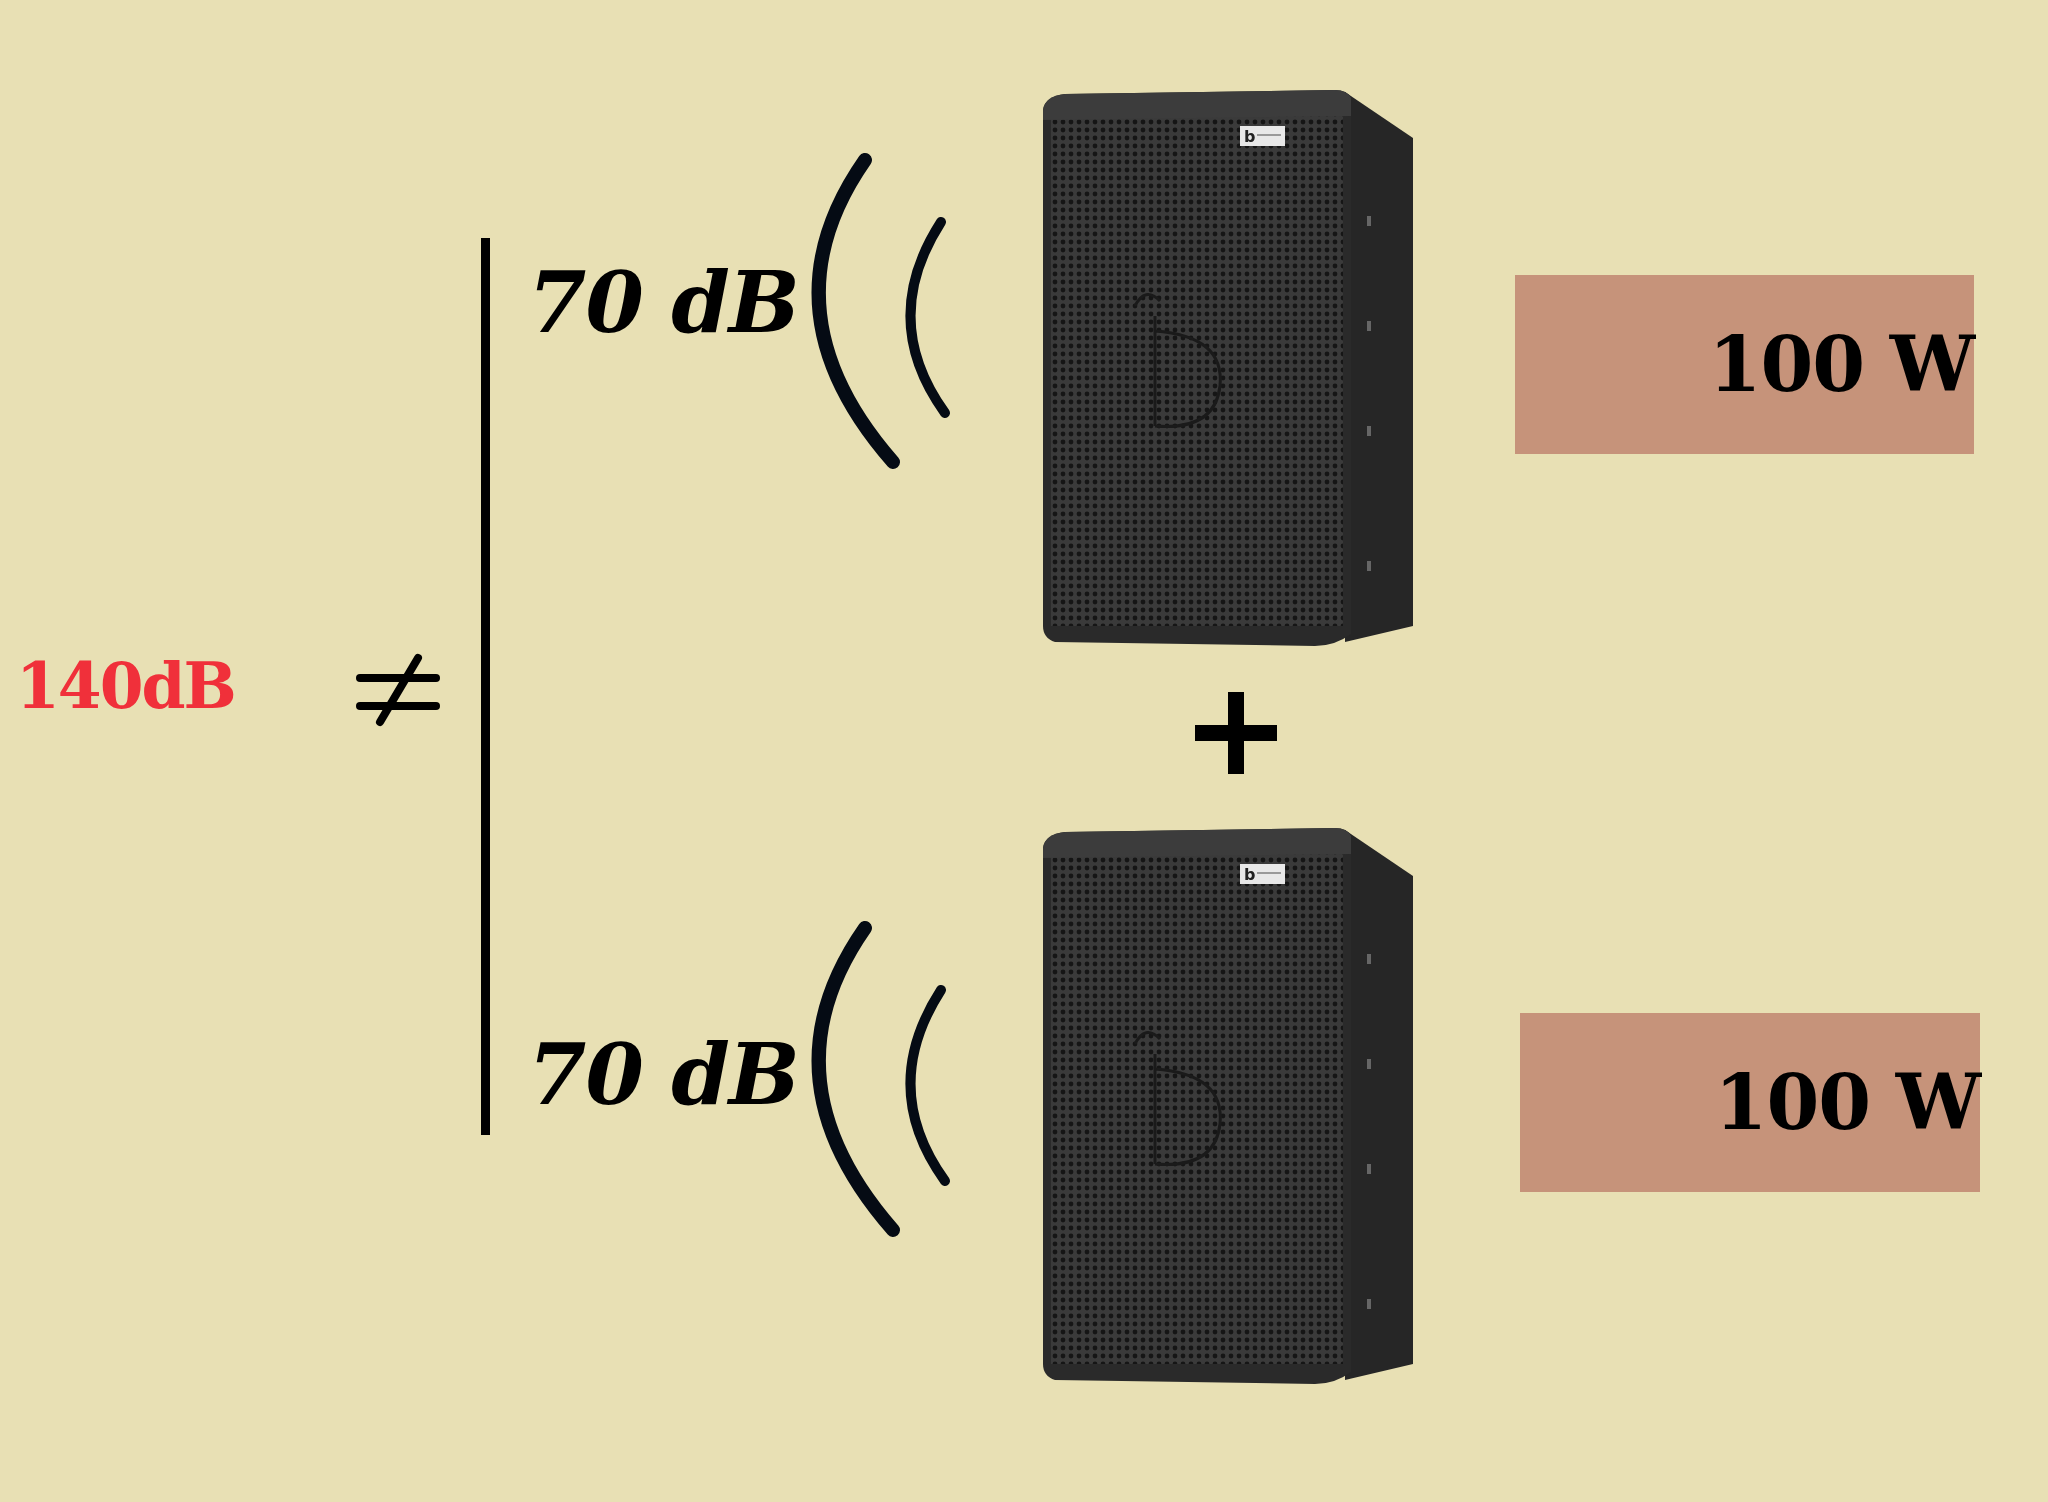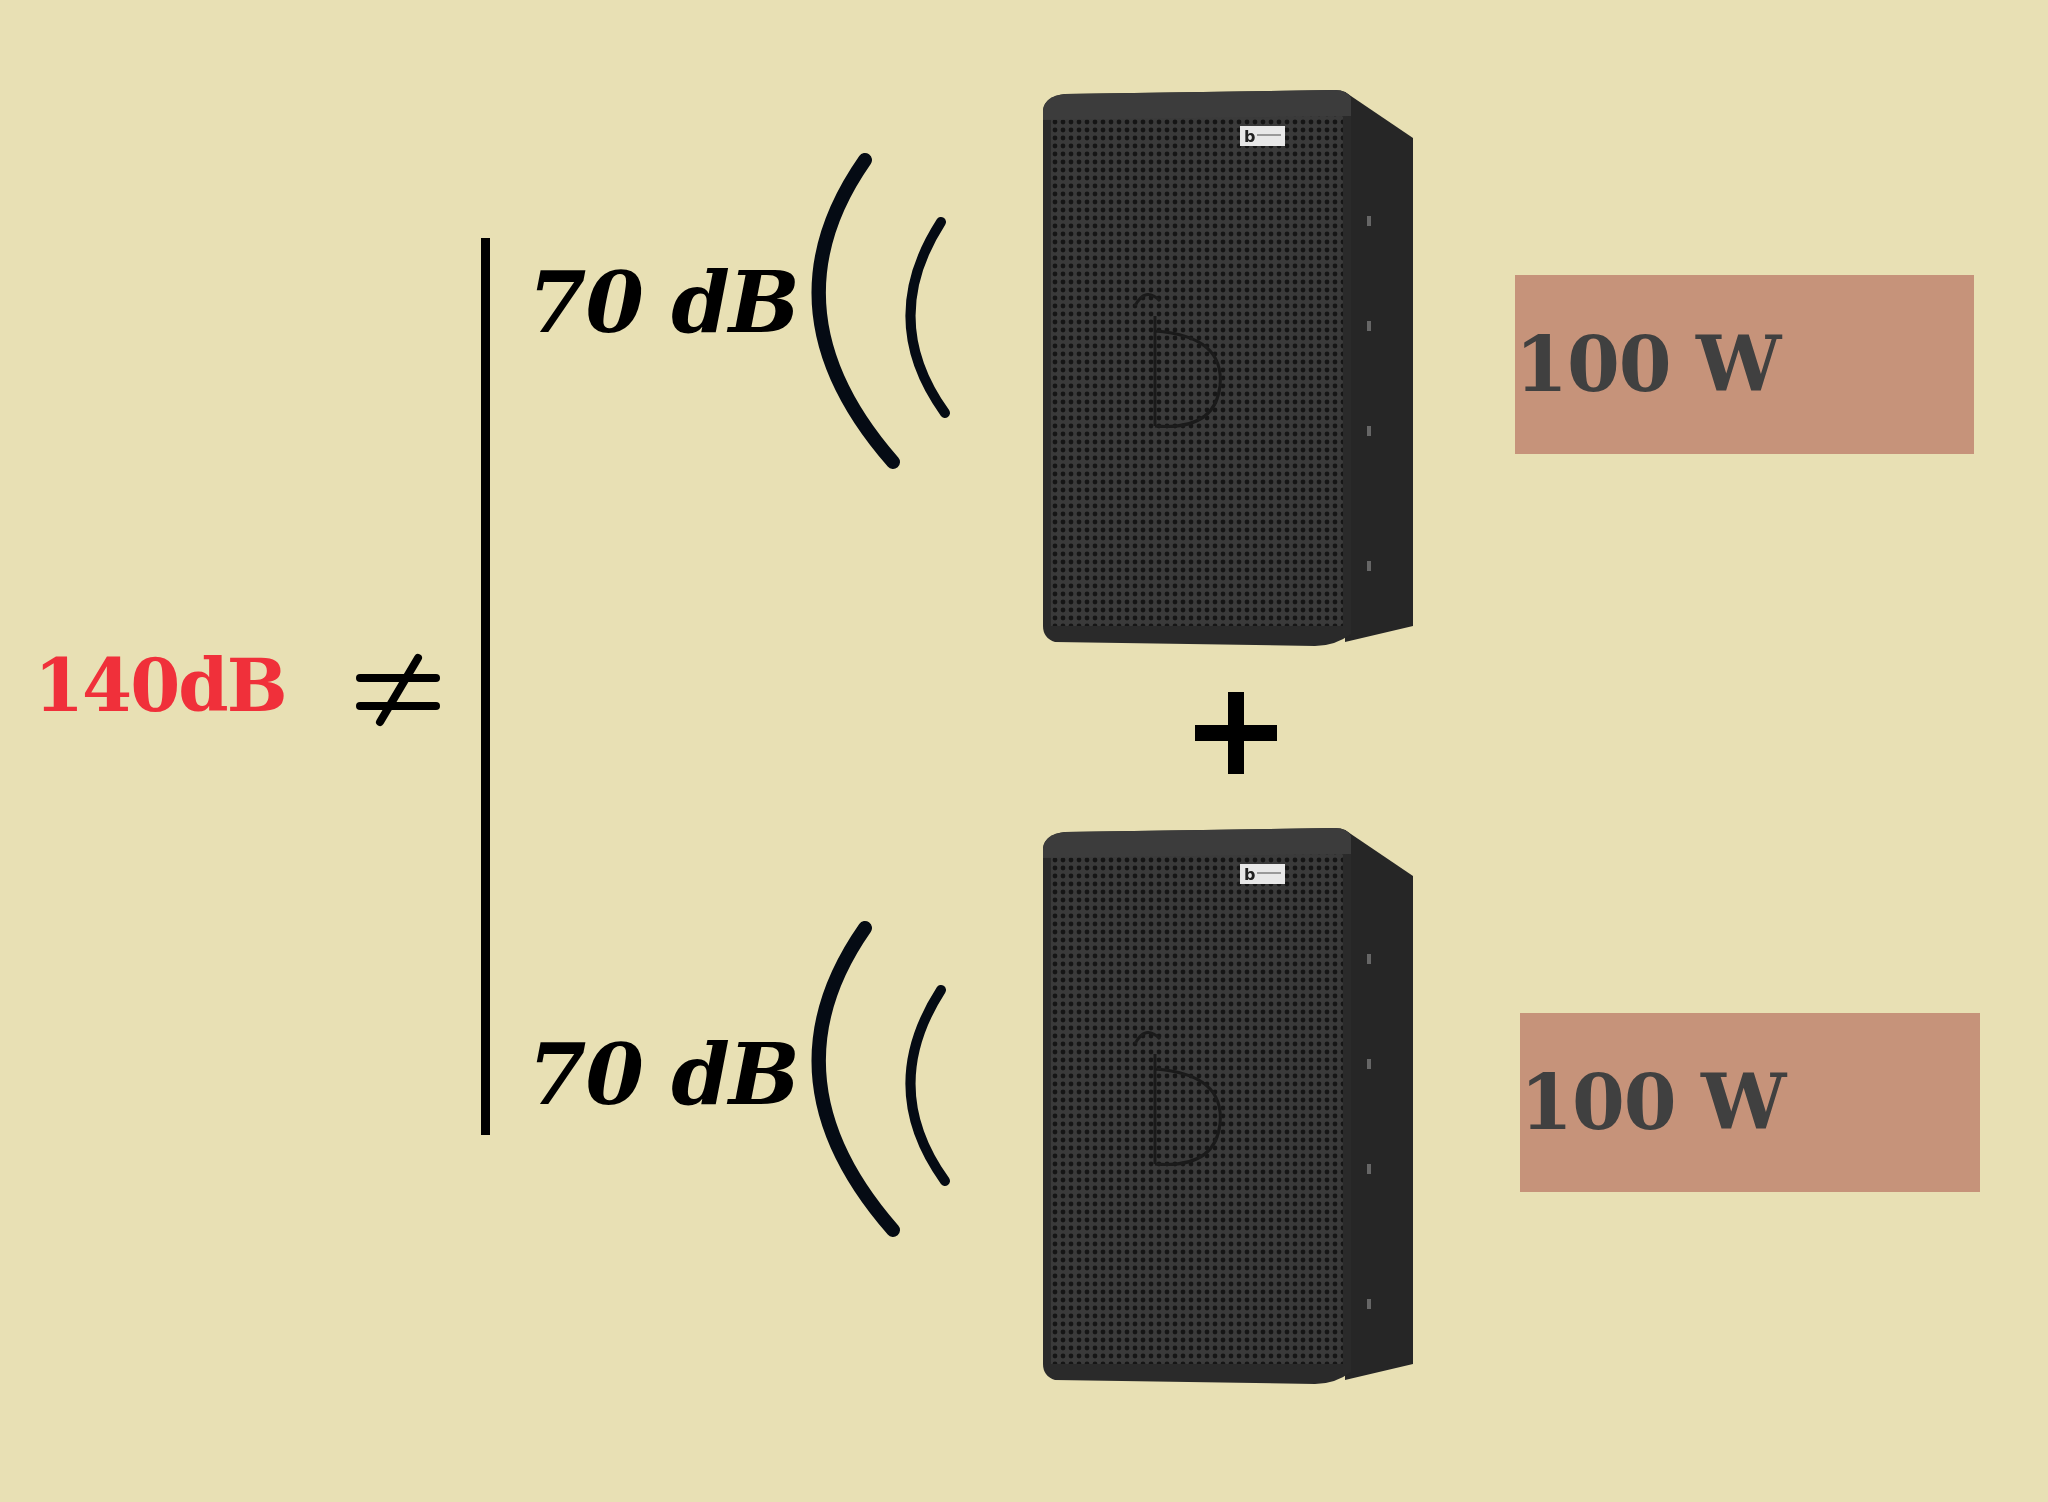--- a/index.html
+++ b/index.html
@@ -3,40 +3,40 @@
 <meta charset="utf-8">
 <style>
   html, body { margin: 0; padding: 0; }
   body {
     width: 2048px; height: 1502px; overflow: hidden;
     background: #e8e0b4; position: relative;
     font-family: "DejaVu Serif", "Liberation Serif", serif;
   }
   .abs { position: absolute; }
   .total-label {
-    left: 34px; top: 636px; font-size: 72px; font-weight: bold;
+    left: 16px; top: 636px; font-size: 63px; font-weight: bold;
     letter-spacing: -2px; line-height: 100px; white-space: nowrap;
   }
   .neq { left: 352px; top: 650px; width: 92px; height: 80px; }
   .vline { left: 481px; top: 238px; width: 9px; height: 897px; background: #000; }
   .db-label {
     font-size: 84px; font-weight: bold; color: #000; line-height: 90px;
     white-space: nowrap; letter-spacing: -1px; font-style: italic;
   }
   .db-top { left: 528px; top: 258px; }
   .db-bottom { left: 528px; top: 1030px; }
   .waves { width: 180px; height: 340px; }
   .waves-top { left: 790px; top: 140px; }
   .waves-bottom { left: 790px; top: 908px; }
   .speaker { width: 390px; height: 560px; }
   .speaker-top { left: 1035px; top: 86px; }
   .speaker-bottom { left: 1035px; top: 824px; }
   .power-box {
-    display: flex; align-items: center; justify-content: flex-start;
-    font-size: 76px; font-weight: bold; color: #404040; letter-spacing: -1px;
+    display: flex; align-items: center; justify-content: flex-end;
+    font-size: 76px; font-weight: bold; color: #000000; letter-spacing: -1px;
   }
   .power-top { left: 1515px; top: 275px; width: 459px; height: 179px; }
   .power-bottom { left: 1520px; top: 1013px; width: 460px; height: 179px; }
   .plus { left: 1195px; top: 692px; width: 82px; height: 82px; }
 </style>
 </head>
 <body>
 
 <div class="abs total-label" style="color:#f0303a">140dB</div>
 

